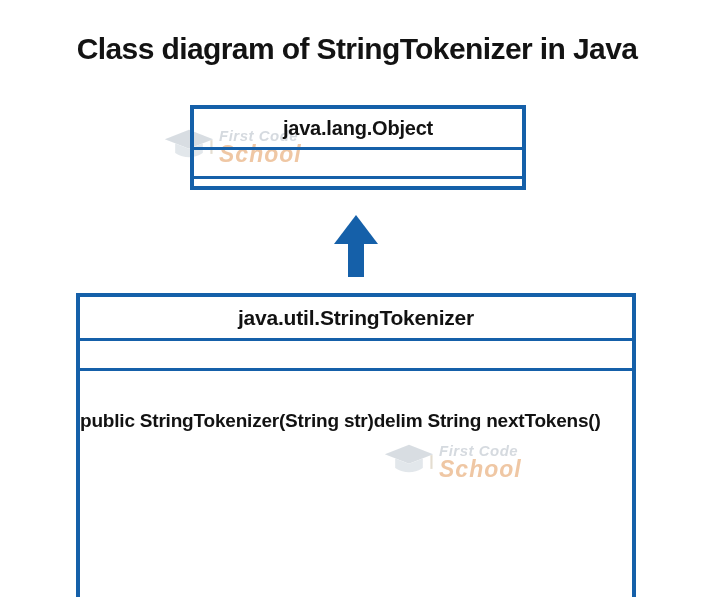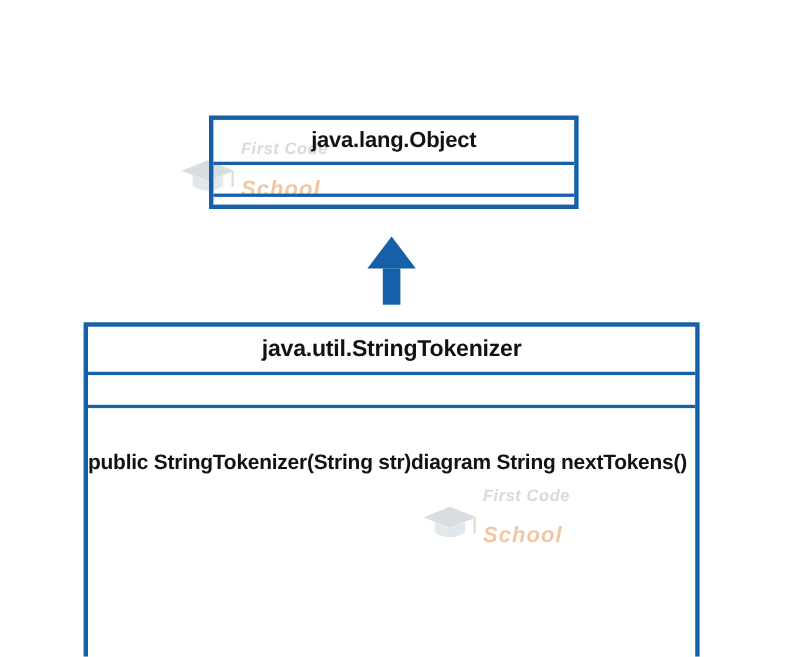--- a/index.html
+++ b/index.html
@@ -47,24 +47,24 @@
   }
   .wm-top   { left: 163px; top: 122px; }
   .wm-bottom{ left: 383px; top: 437px; }
   .wm-text { display: flex; flex-direction: column; line-height: 1; margin-top: 6px; }
   .wm-line1 {
     font-size: 15px; font-weight: bold;
     color: var(--watermark-gray);
     letter-spacing: 0.5px;
   }
   .wm-line2 {
-    font-size: 20px; font-weight: bold;
+    font-size: 23px; font-weight: bold;
     color: var(--watermark-orange);
     letter-spacing: 1px;
-    margin-top: 19px;
+    margin-top: 0;
   }
 
   
   .uml-box {
     position: absolute;
     border: 4px solid var(--box-border);
     background: transparent;
     z-index: 1;
     display: flex;
     flex-direction: column;
@@ -129,20 +129,21 @@
     width: 16px;
     height: 33px;
     background: var(--arrow);
   }
 </style>
 </head>
 <body>
 
 <div class="canvas">
 
+  <h1 class="title">Class diagram of StringTokenizer in Java</h1>
 
   <div class="watermark wm-top">
     <svg width="52" height="38" viewBox="0 0 60 44">
       <polygon points="30,2 58,13 30,24 2,13" fill="#b9c3cc"></polygon>
       <path d="M14,18 v11 q16,10 32,0 v-11 l-16,6 z" fill="#ccd4db"></path>
       <line x1="56" y1="14" x2="56" y2="30" stroke="#cfc3ab" stroke-width="2.5"></line>
     </svg>
     <div class="wm-text">
       <span class="wm-line1">First Code</span>
       <span class="wm-line2">School</span>
@@ -170,17 +171,17 @@
   <div class="arrow">
     <div class="arrow-head"></div>
     <div class="arrow-shaft"></div>
   </div>
 
   <div class="uml-box tokenizer-box">
     <div class="name-row">java.util.StringTokenizer</div>
     <div class="fields-row"></div>
     <div class="methods-compartment">
       <div class="method-line">public StringTokenizer(String str)</div>
-      <div class="method-line">diagram String nextTokens()</div>
+      <div class="method-line">delim String nextTokens()</div>
     </div>
   </div>
 
 </div>
 
 </body></html>

